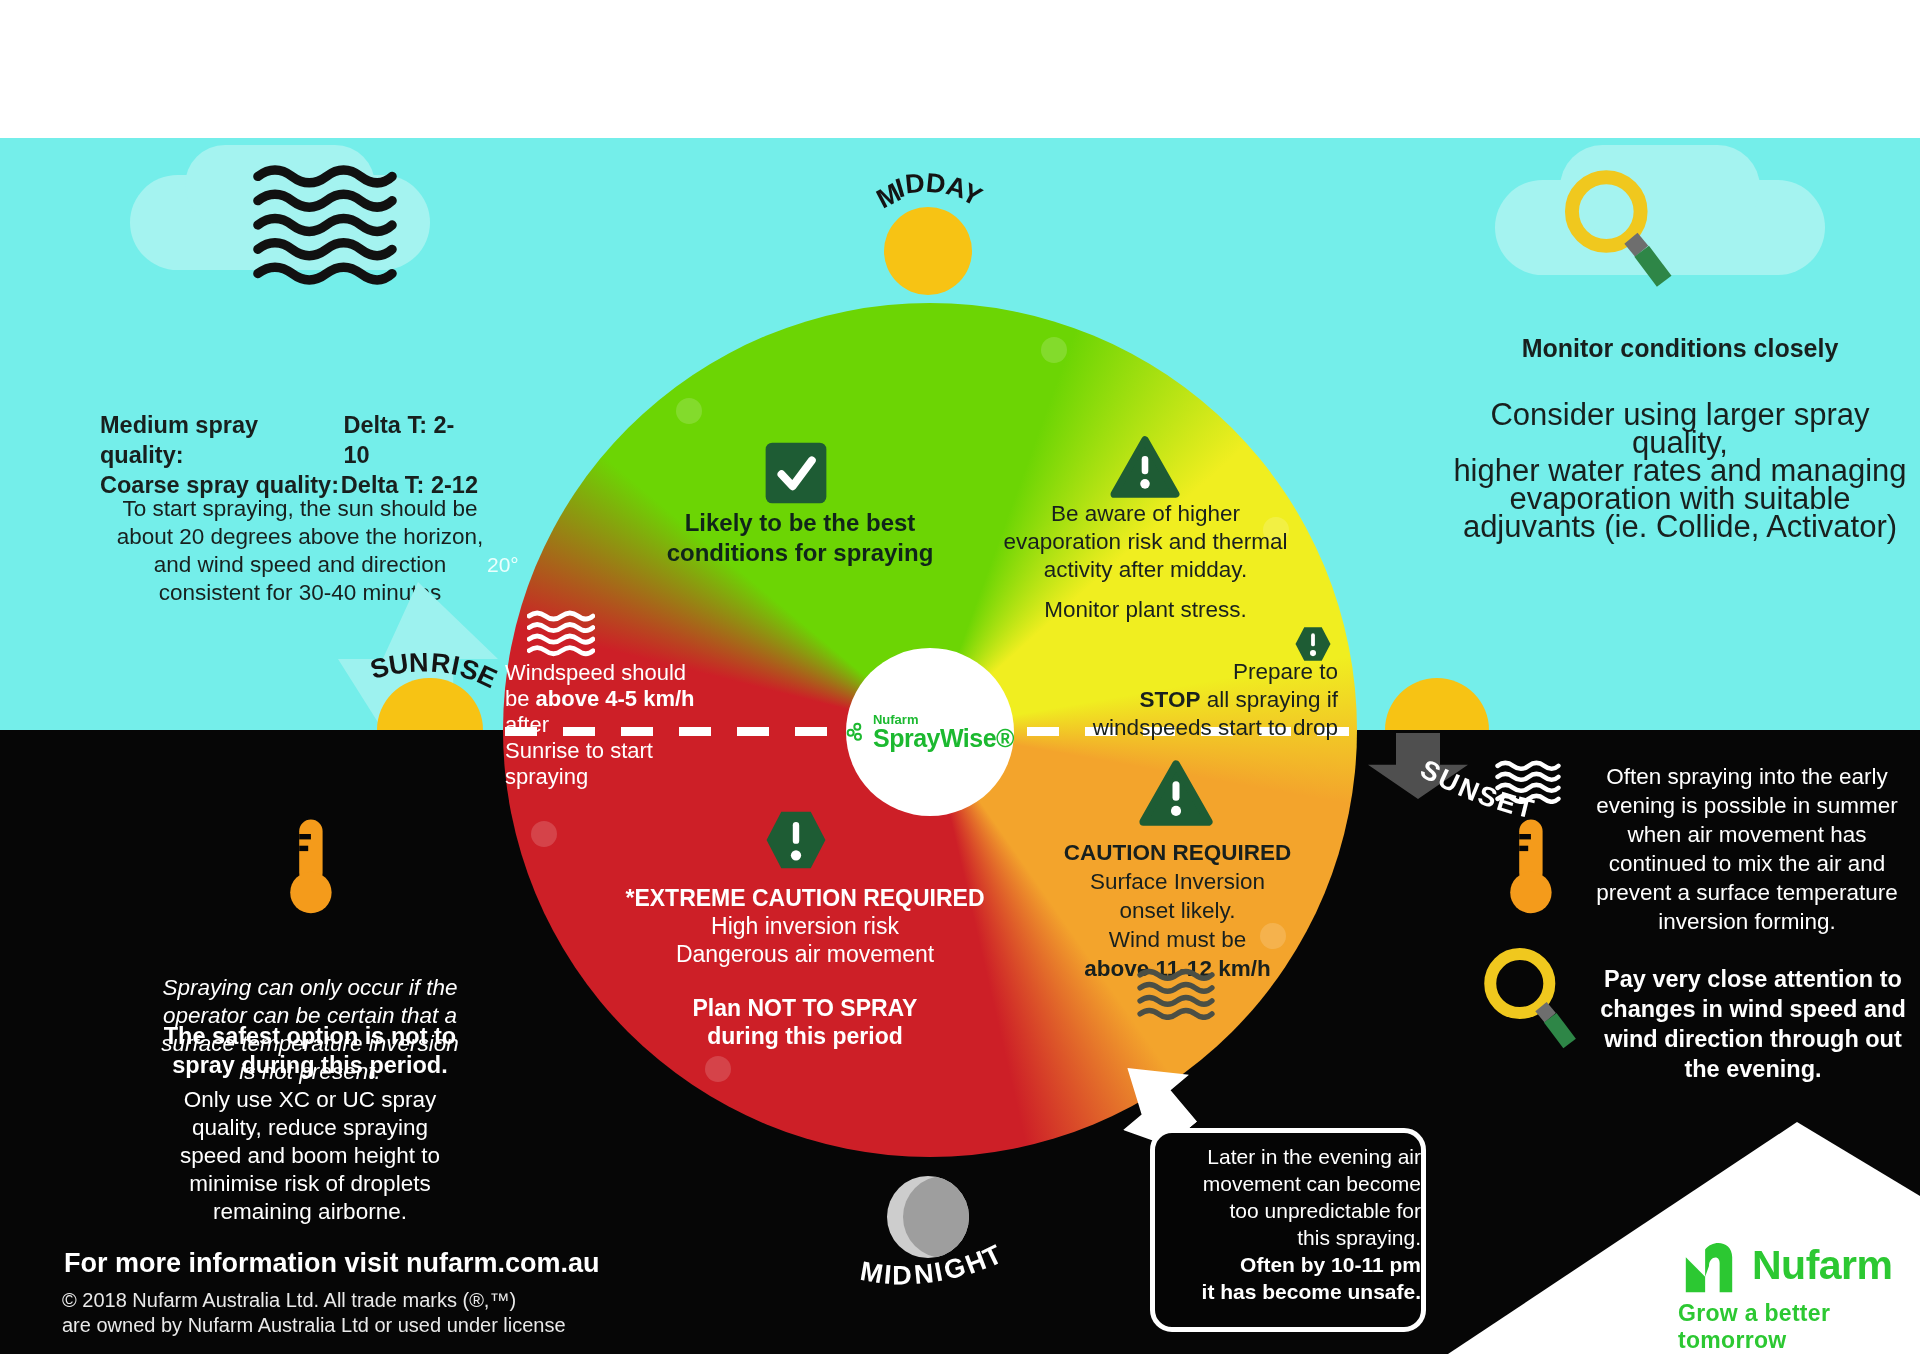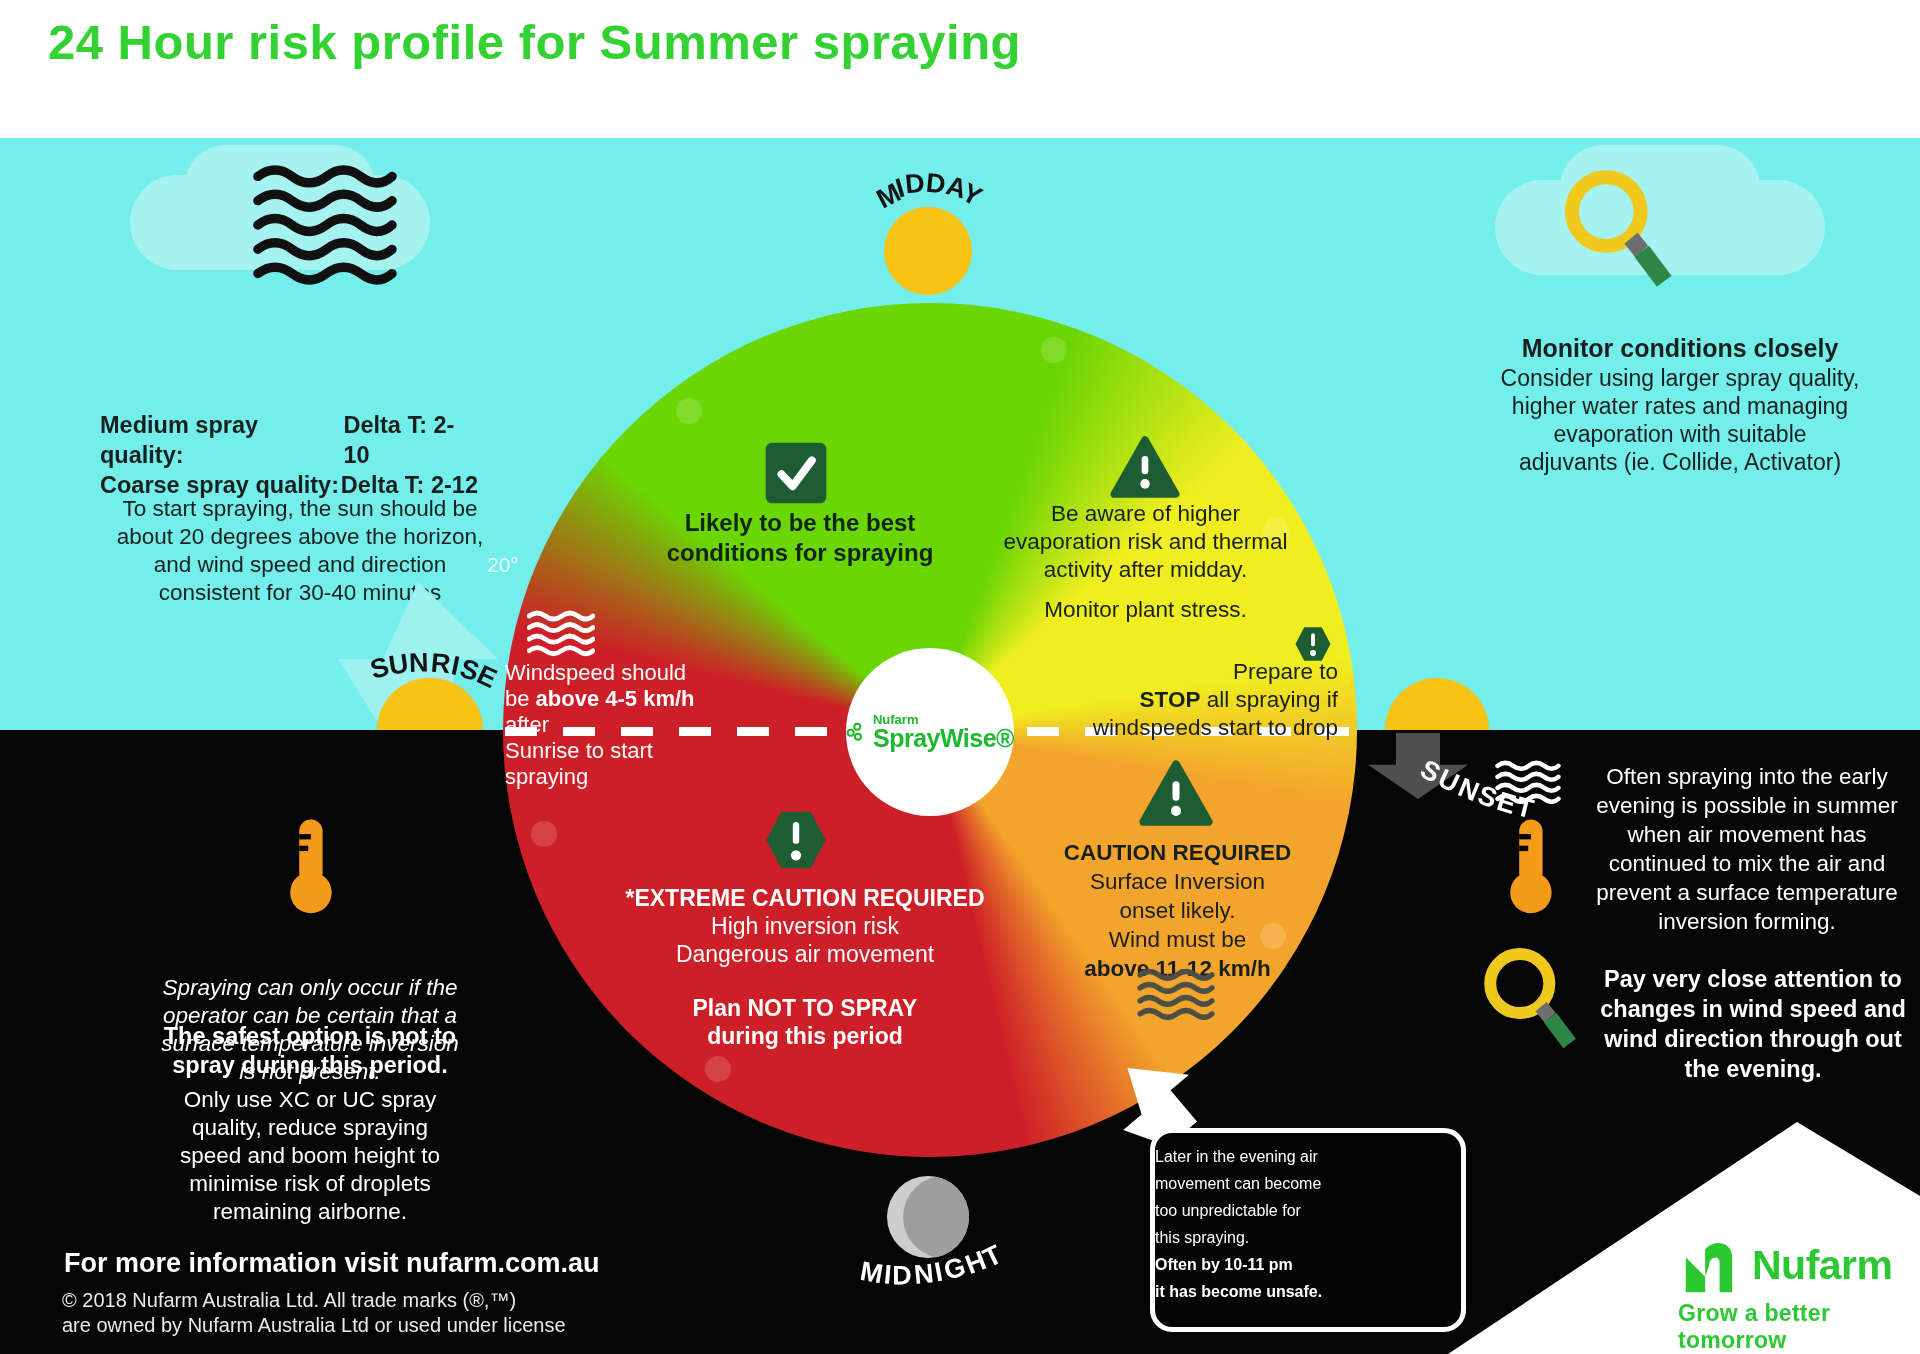--- a/index.html
+++ b/index.html
@@ -37,24 +37,24 @@
   #moon{left:887px;top:1176px;width:82px;height:82px;border-radius:50%;background:#cdcdcd;overflow:hidden;}
   #moon .inner{position:absolute;left:16px;top:0;width:82px;height:82px;border-radius:50%;background:#9e9e9e;}
   
   .marker{font-weight:bold;letter-spacing:2px;font-size:27px;color:#141414;white-space:nowrap;}
   .marker.light{color:#ffffff;}
   
   .ink{color:#18201e;}
   .wheel-dark{color:#10251a;}
   .white{color:#ffffff;}
   .t22{font-size:22.5px;line-height:28px;}
-  .t23{font-size:23px;line-height:28px;}
-  #callout{left:1150px;top:1128px;width:316px;height:204px;background:#050505;
+  .t23{font-size:31px;line-height:28px;margin-top:37px;}
+  #callout{left:1150px;top:1128px;width:276px;height:204px;background:#050505;
     border:5px solid #ffffff;border-radius:22px;box-sizing:border-box;
-    color:#fff;font-size:16px;line-height:27px;text-align:left;padding-top:10px;}
+    color:#fff;font-size:21px;line-height:27px;text-align:right;padding-top:10px;}
   .arrow-up{clip-path:polygon(50% 0,100% 52%,72% 52%,72% 100%,28% 100%,0 52% ,28% 52%);}
   .arrow-dn{clip-path:polygon(28% 0,72% 0,72% 48%,100% 48%,50% 100%,0 48%,28% 48%);}
   #nufarm-word{left:1752px;top:1242px;font-size:41px;font-weight:bold;color:#2cc832;letter-spacing:-.5px;}
   #tagline{left:1678px;top:1300px;font-size:23px;font-weight:bold;color:#2cc832;letter-spacing:.3px;}
   svg{display:block;}
 </style>
 </head>
 <body>
 
 <svg width="0" height="0" style="position:absolute">
@@ -111,21 +111,20 @@
     <symbol id="nmark" viewBox="0 0 60 60">
       <polygon points="6,56 6,20 26,40 26,56" fill="#2cc832"></polygon>
       <path d="M26 40 V12 C34 1 54 3 54 20 V56 H41 V26 C41 17 30 19 30 29 Z" fill="#2cc832"></path>
     </symbol>
   </defs>
 </svg>
 
 <div id="page">
 
   <div id="header" class="abs">
-    <div id="title" class="abs">24 Hour risk profile for Summer spraying</div>
   </div>
 
   <div id="sky" class="abs"></div>
   <div id="ground" class="abs"></div>
 
   <div class="abs cloud" style="left:130px;top:175px;width:300px;height:95px;"></div>
   <div class="abs cloud" style="left:185px;top:145px;width:190px;height:80px;"></div>
   <div class="abs cloud" style="left:1495px;top:180px;width:330px;height:95px;"></div>
   <div class="abs cloud" style="left:1560px;top:145px;width:200px;height:85px;"></div>
 

